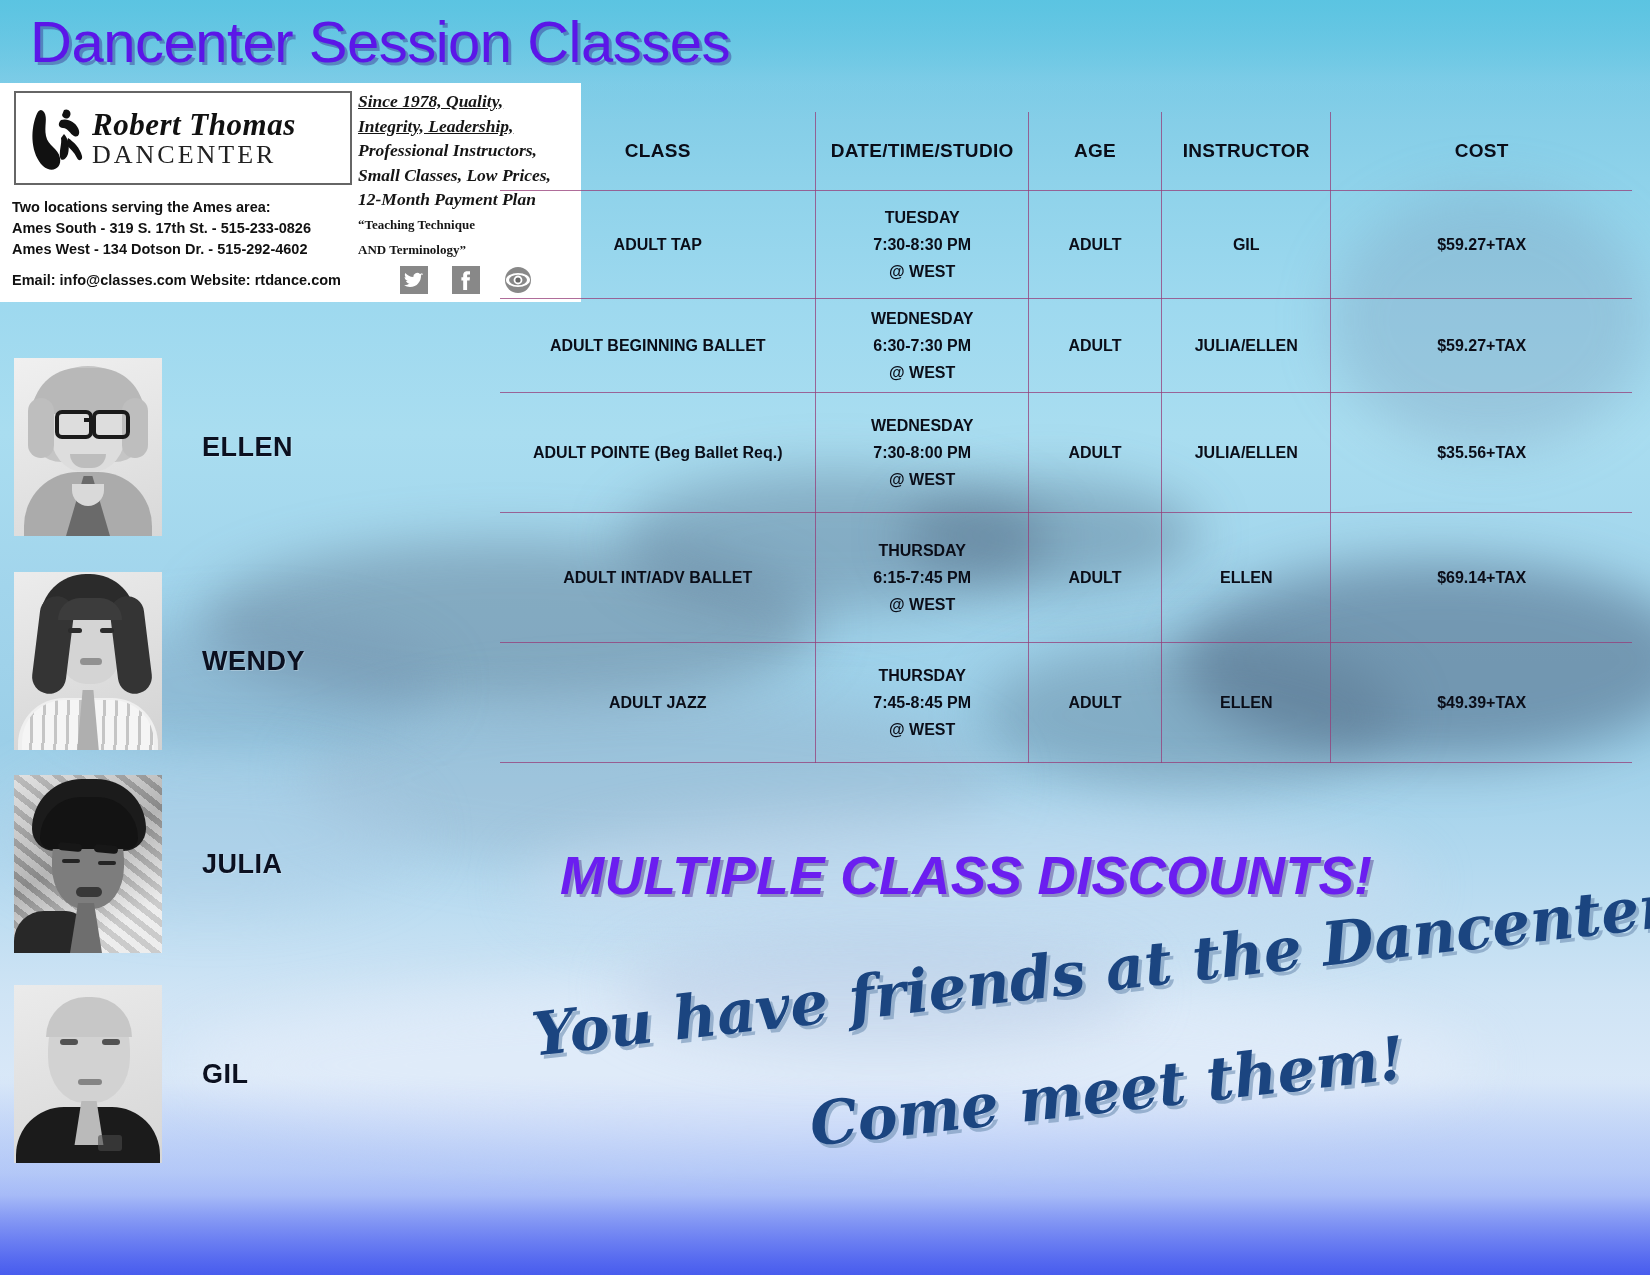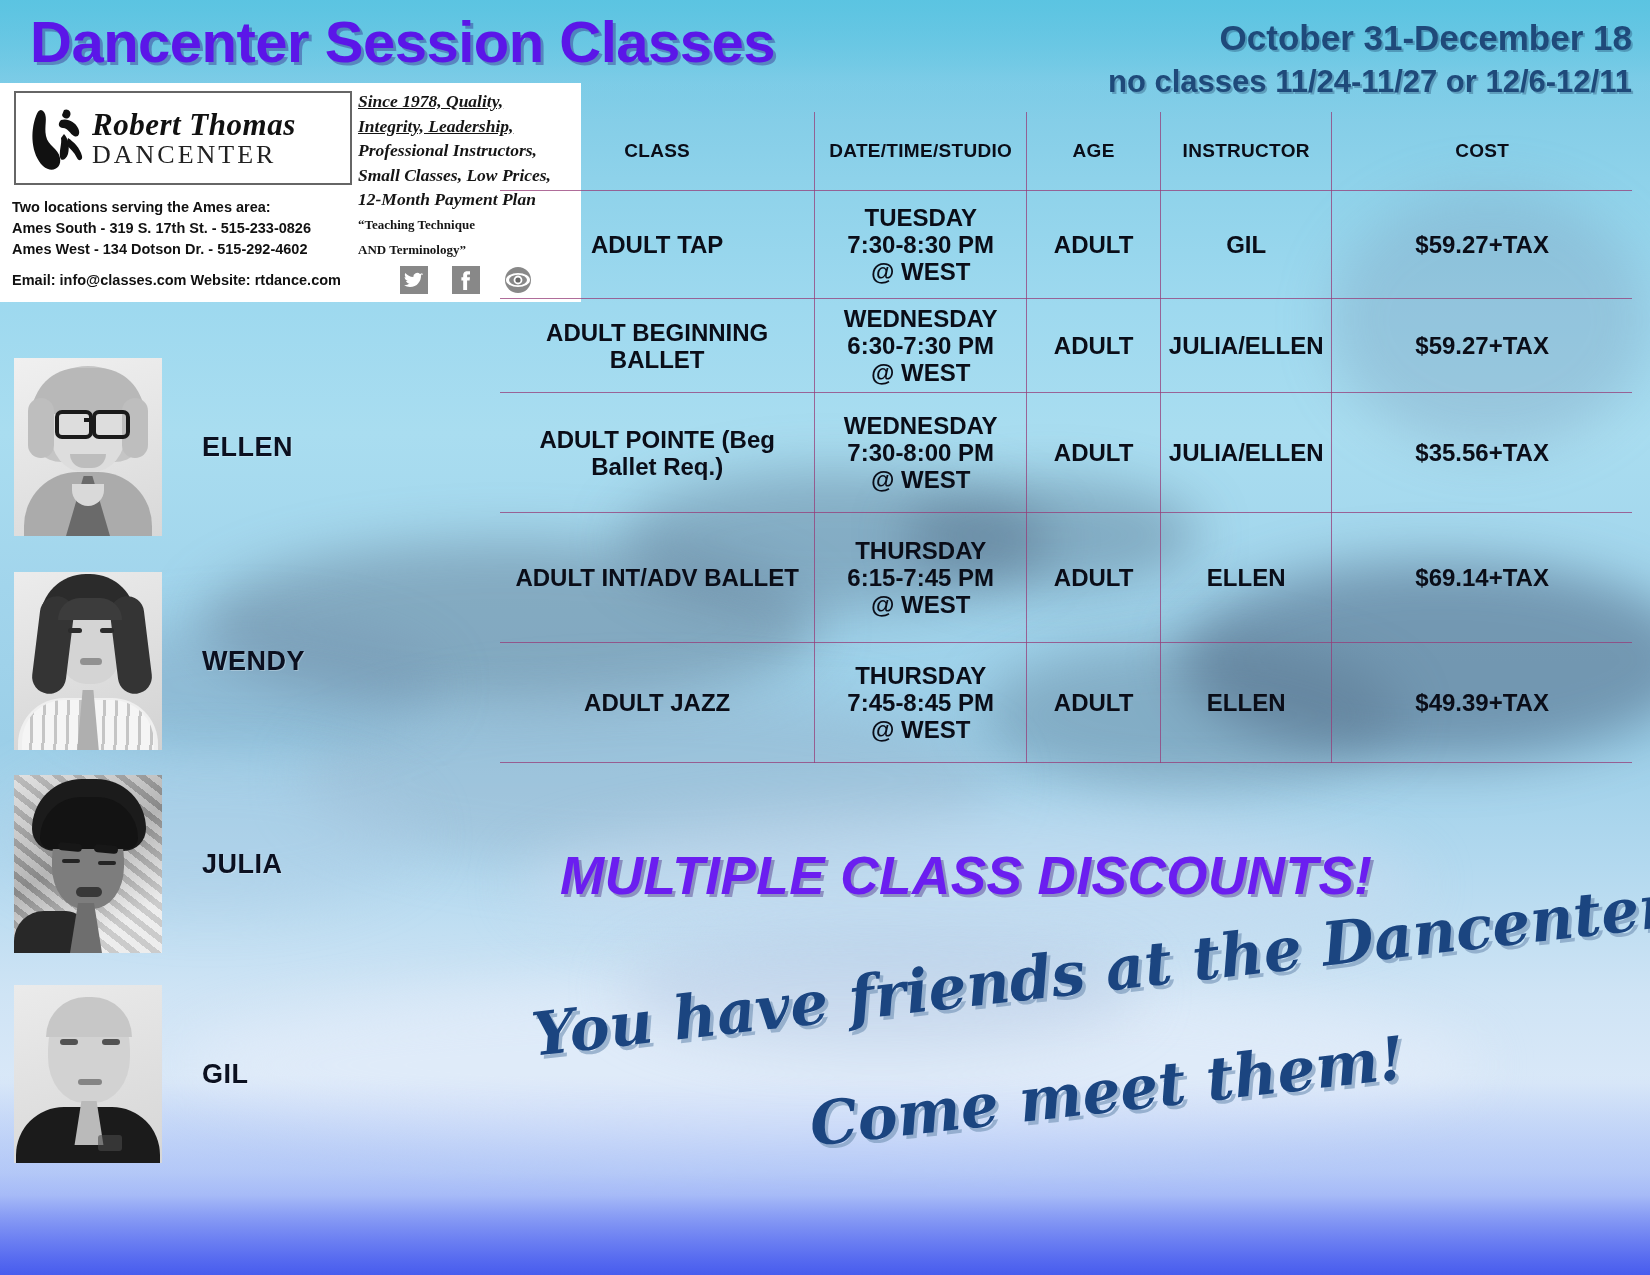--- a/index.html
+++ b/index.html
@@ -52,21 +52,21 @@
     position:absolute;left:0;right:0;top:0;height:120px;
     background:linear-gradient(180deg,rgba(90,196,226,.85) 0%,rgba(120,205,232,.35) 70%,rgba(255,255,255,0) 100%);
   }
 
   
   #content{position:absolute;inset:0;z-index:5;}
 
   
   .main-title{
     position:absolute;left:30px;top:8px;
-    font-size:58px;font-weight:bold;
+    font-size:58px;font-weight:normal;
     color:#5b16e8;
     letter-spacing:-0.5px;
     text-shadow:3px 3px 0 rgba(40,10,120,.35);
     white-space:nowrap;
     text-align:right;
   }
   .dates-wrap{
     position:absolute;right:18px;top:18px;text-align:right;
     color:#1f4a7a;font-weight:bold;
   }
@@ -142,21 +142,21 @@
     padding:6px 4px;
   }
   .tbl thead th{
     border-top:none;
     font-size:19px;letter-spacing:.3px;
     height:66px;
     border-left-color:rgba(120,70,150,.75);
   }
   .tbl thead th:first-child{border-left:none;}
   .tbl thead th:last-child{border-right:none;}
-  .tbl tbody td{font-size:24px;line-height:27px;margin-top:11px;}
+  .tbl tbody td{font-size:16px;line-height:27px;margin-top:11px;}
   .tbl tbody tr td:first-child{border-left:none;}
   .tbl tbody tr td:last-child{border-right:none;}
   .col-class{width:325px;}
   .col-dts{width:205px;}
   .col-age{width:130px;}
   .col-inst{width:163px;}
   .col-cost{width:309px;}
   .dts span{display:block;}
 
   
@@ -197,24 +197,20 @@
   <div class="cl c11"></div>
   <div class="cl c12"></div>
   <div class="toptint"></div>
   <div class="lowglow"></div>
 </div>
 
 <div id="content">
 
   <div class="main-title">Dancenter Session Classes</div>
 
-  <div class="dates-wrap">
-    <div class="date-line1">October 31-December 18</div>
-    <div class="date-line2">no classes 11/24-11/27 or 12/6-12/11</div>
-  </div>
 
   <div class="logo-card">
     <div class="logo-left">
       <div class="logo-box">
         <svg class="dancer-mark" viewBox="0 0 58 72">
           <path d="M8 14 C2 30 3 52 15 64 C24 72 34 66 32 56 C30 46 20 44 18 34 C16 24 20 16 16 10 C13 6 10 8 8 14 Z" fill="#111"></path>
           <path d="M36 8 C40 6 44 10 42 14 C40 18 35 17 34 13 Z" fill="#111"></path>
           <path d="M33 18 C40 16 47 20 50 26 C53 32 50 36 46 34 C42 32 40 26 35 26 C31 26 29 22 33 18 Z" fill="#111"></path>
           <path d="M36 32 C40 36 42 44 40 52 C38 58 33 60 32 55 C31 48 34 42 33 36 Z" fill="#111"></path>
           <path d="M40 36 C46 40 52 46 54 54 C55 58 51 60 49 56 C46 50 42 46 38 43 Z" fill="#111"></path>

